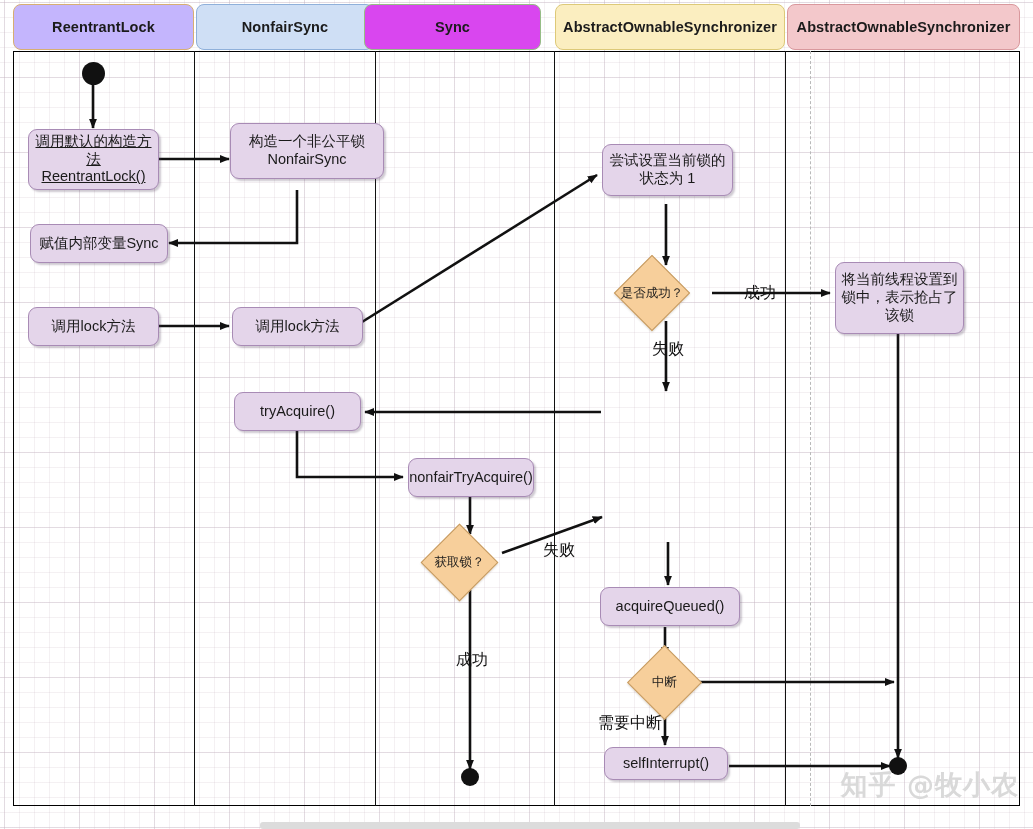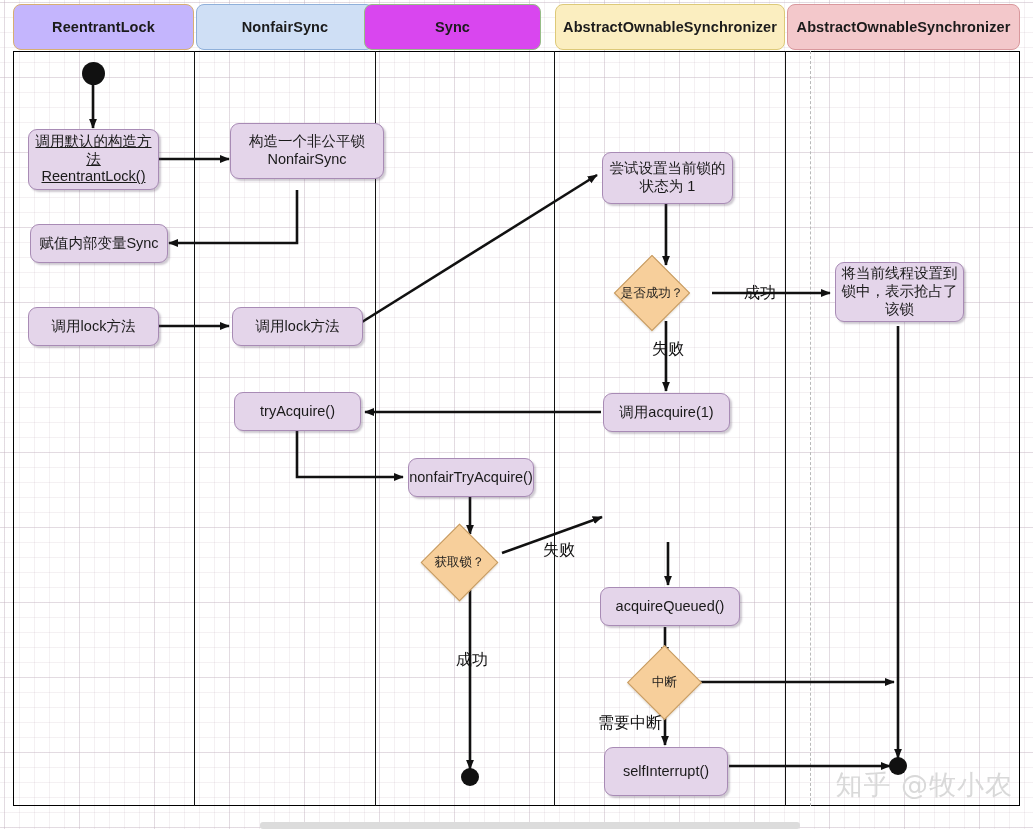--- a/index.html
+++ b/index.html
@@ -83,22 +83,22 @@
   .elabel{
     position:absolute;font-size:16px;color:#111;white-space:nowrap;
     background:rgba(255,255,255,.0);
   }
 
   
   svg.edges{position:absolute;left:0;top:0;width:1033px;height:829px;pointer-events:none;}
 
   
   .watermark{
-    position:absolute;right:20px;bottom:26px;
-    font-size:27px;color:#d9d9d9;font-weight:400;
+    position:absolute;right:14px;bottom:26px;
+    font-size:27px;color:#d9d9d9;font-weight:700;
     letter-spacing:1px;white-space:nowrap;
     font-family:"DejaVu Sans","Liberation Sans",sans-serif;
   }
   .bottombar{
     position:absolute;left:260px;bottom:0px;width:540px;height:7px;
     background:#dcdcdc;border-radius:3px;
   }
 </style>
 </head>
 <body>
@@ -185,52 +185,51 @@
 
   <div class="node" style="left:230px;top:123px;width:154px;height:56px;">构造一个非公平锁
 NonfairSync</div>
 
   <div class="node" style="left:30px;top:224px;width:138px;height:39px;">赋值内部变量Sync</div>
 
   <div class="node" style="left:28px;top:307px;width:131px;height:39px;">调用lock方法</div>
 
   <div class="node" style="left:232px;top:307px;width:131px;height:39px;">调用lock方法</div>
 
-  <div class="node" style="left:602px;top:152px;width:131px;height:52px;">尝试设置当前锁的
+  <div class="node" style="left:602px;top:144px;width:131px;height:52px;">尝试设置当前锁的
 状态为 1</div>
 
   <div class="diamond" style="left:625px;top:266px;width:54px;height:54px;text-align:right;">
     <div class="dshape"></div>
     <div class="dlabel">是否成功？</div>
   </div>
 
-  <div class="node" style="left:835px;top:262px;width:129px;height:60px;">将当前线程设置到
+  <div class="node" style="left:835px;top:262px;width:129px;height:72px;">将当前线程设置到
 锁中，表示抢占了
 该锁</div>
 
-  <div class="node" style="left:603px;top:393px;width:127px;height:39px;">调用acquire(1)</div>
 
   <div class="node" style="left:234px;top:392px;width:127px;height:39px;">tryAcquire()</div>
 
   <div class="node" style="left:408px;top:458px;width:126px;height:39px;">nonfairTryAcquire()</div>
 
   <div class="diamond" style="left:432px;top:535px;width:55px;height:55px;">
     <div class="dshape"></div>
     <div class="dlabel">获取锁？</div>
   </div>
 
 
   <div class="node" style="left:600px;top:587px;width:140px;height:39px;">acquireQueued()</div>
 
   <div class="diamond" style="left:638px;top:656px;width:53px;height:53px;">
     <div class="dshape"></div>
     <div class="dlabel">中断</div>
   </div>
 
-  <div class="node" style="left:604px;top:747px;width:124px;height:49px;">selfInterrupt()</div>
+  <div class="node" style="left:604px;top:747px;width:124px;height:33px;">selfInterrupt()</div>
 
   <div class="terminal" style="left:461px;top:768px;width:18px;height:18px;"></div>
 
   <div class="terminal" style="left:889px;top:757px;width:18px;height:18px;"></div>
 
   <div class="elabel" style="left:744px;top:283px;">成功</div>
   <div class="elabel" style="left:652px;top:339px;">失败</div>
   <div class="elabel" style="left:543px;top:540px;">失败</div>
   <div class="elabel" style="left:456px;top:650px;">成功</div>
   <div class="elabel" style="left:598px;top:713px;">需要中断</div>

